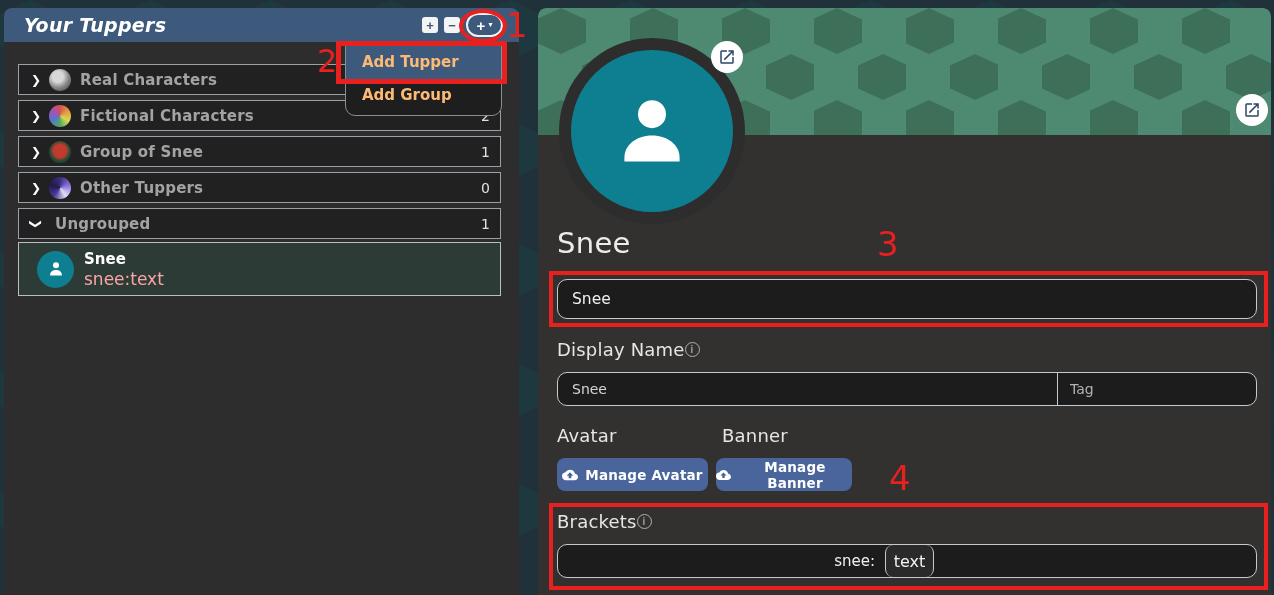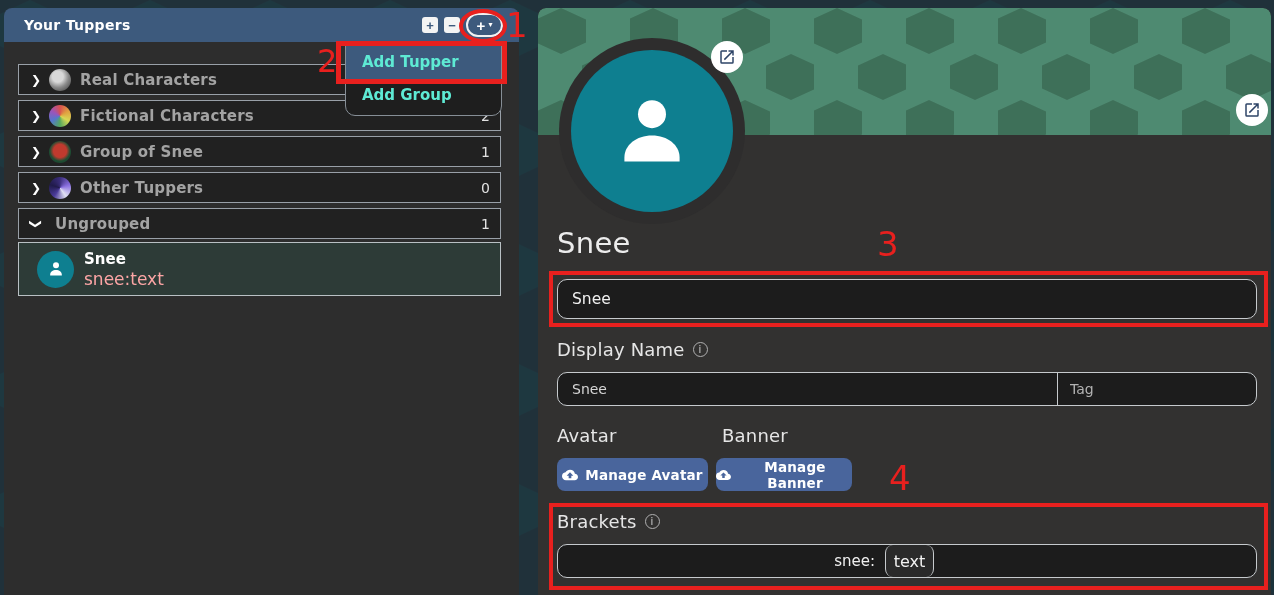--- a/index.html
+++ b/index.html
@@ -15,21 +15,21 @@
 
   
   .left-panel {
     position:absolute; left:4px; top:8px; width:515px; height:587px;
     background:#2d2d2d; border-radius:8px 8px 0 0; z-index:1;
   }
   .left-header {
     height:34px; background:#3d5a7d; border-radius:8px 8px 0 0;
     display:flex; align-items:center; padding:0 16px 0 20px;
   }
-  .left-title { font-size:14px; font-weight:600; letter-spacing:.3px; color:#fff; }
+  .left-title { font-size:19px; font-weight:600; letter-spacing:.3px; color:#fff;font-style:italic; }
   .header-btns { margin-left:auto; display:flex; align-items:center; gap:6px; }
   .sq-btn {
     width:16px; height:16px; background:#f4f4f4; color:#3d5a7d;
     border:none; border-radius:3px; font-size:13px; font-weight:700;
     display:flex; align-items:center; justify-content:center; line-height:1; cursor:pointer;
   }
   .pill-btn {
     width:37px; height:24px; background:transparent; border:2px solid #f2f2f2;
     border-radius:12px; color:#fff; display:flex; align-items:center; justify-content:center;
     gap:3px; cursor:pointer;
@@ -63,21 +63,21 @@
   .t-text { margin-left:10px; display:flex; flex-direction:column; gap:1px; }
   .t-name { font-size:15px; font-weight:700; color:#fff; }
   .t-brackets { font-size:17px; color:#fca5a5; }
 
   
   .add-menu {
     position:absolute; left:345px; top:45px; width:157px; z-index:5;
     background:#1e1e1e; border:1px solid #868e96; border-radius:0 0 10px 10px;
     overflow:hidden; padding-bottom:3px;
   }
-  .menu-item { height:33px; line-height:33px; padding-left:16px; font-size:15px; font-weight:600; color:#5eead4; cursor:pointer; }
+  .menu-item { height:33px; line-height:33px; padding-left:16px; font-size:15px; font-weight:600; color:#fdba74; cursor:pointer; }
   .menu-item.active { background:#3d5a7d; }
 
   
   .right-panel {
     position:absolute; left:538px; top:8px; width:733px; height:587px;
     background:#323130; border-radius:8px 8px 0 0; z-index:1; overflow:hidden;
   }
   .banner { position:absolute; left:0; top:0; width:100%; height:127px; overflow:hidden; border-radius:8px 8px 0 0; }
   .avatar-ring {
     position:absolute; left:21px; top:30px; width:186px; height:186px;
@@ -95,21 +95,21 @@
   .edit-banner { left:698px; top:86px; }
 
   .editor-heading { position:absolute; left:19px; top:218px; font-size:29px; font-weight:500; color:#ececec; letter-spacing:.3px; }
 
   .text-input {
     background:#1c1c1c; border:1px solid #c6cacd; border-radius:10px;
     color:#f0f0f0; font-family:inherit; font-size:15.5px; padding:0 14px; outline:none;
   }
   .name-input { position:absolute; left:19px; top:271px; width:700px; height:40px; }
 
-  .field-label { position:absolute; font-size:18px; color:#e6e6e6; letter-spacing:.2px; display:flex; align-items:center; gap:8px; }
+  .field-label { position:absolute; font-size:18px; color:#e6e6e6; letter-spacing:.2px; display:flex; align-items:center; }
   .lbl-display { left:19px; top:331px; }
   .lbl-avatar  { left:19px; top:417px; }
   .lbl-banner  { left:184px; top:417px; }
   .lbl-brackets{ left:19px; top:503px; }
   .info-dot {
     width:15px; height:15px; border:1px solid #b0b0b0; border-radius:50%;
     font-size:10px; color:#cfcfcf; display:inline-flex; align-items:center; justify-content:center; cursor:pointer;
   }
 
   .input-group {

